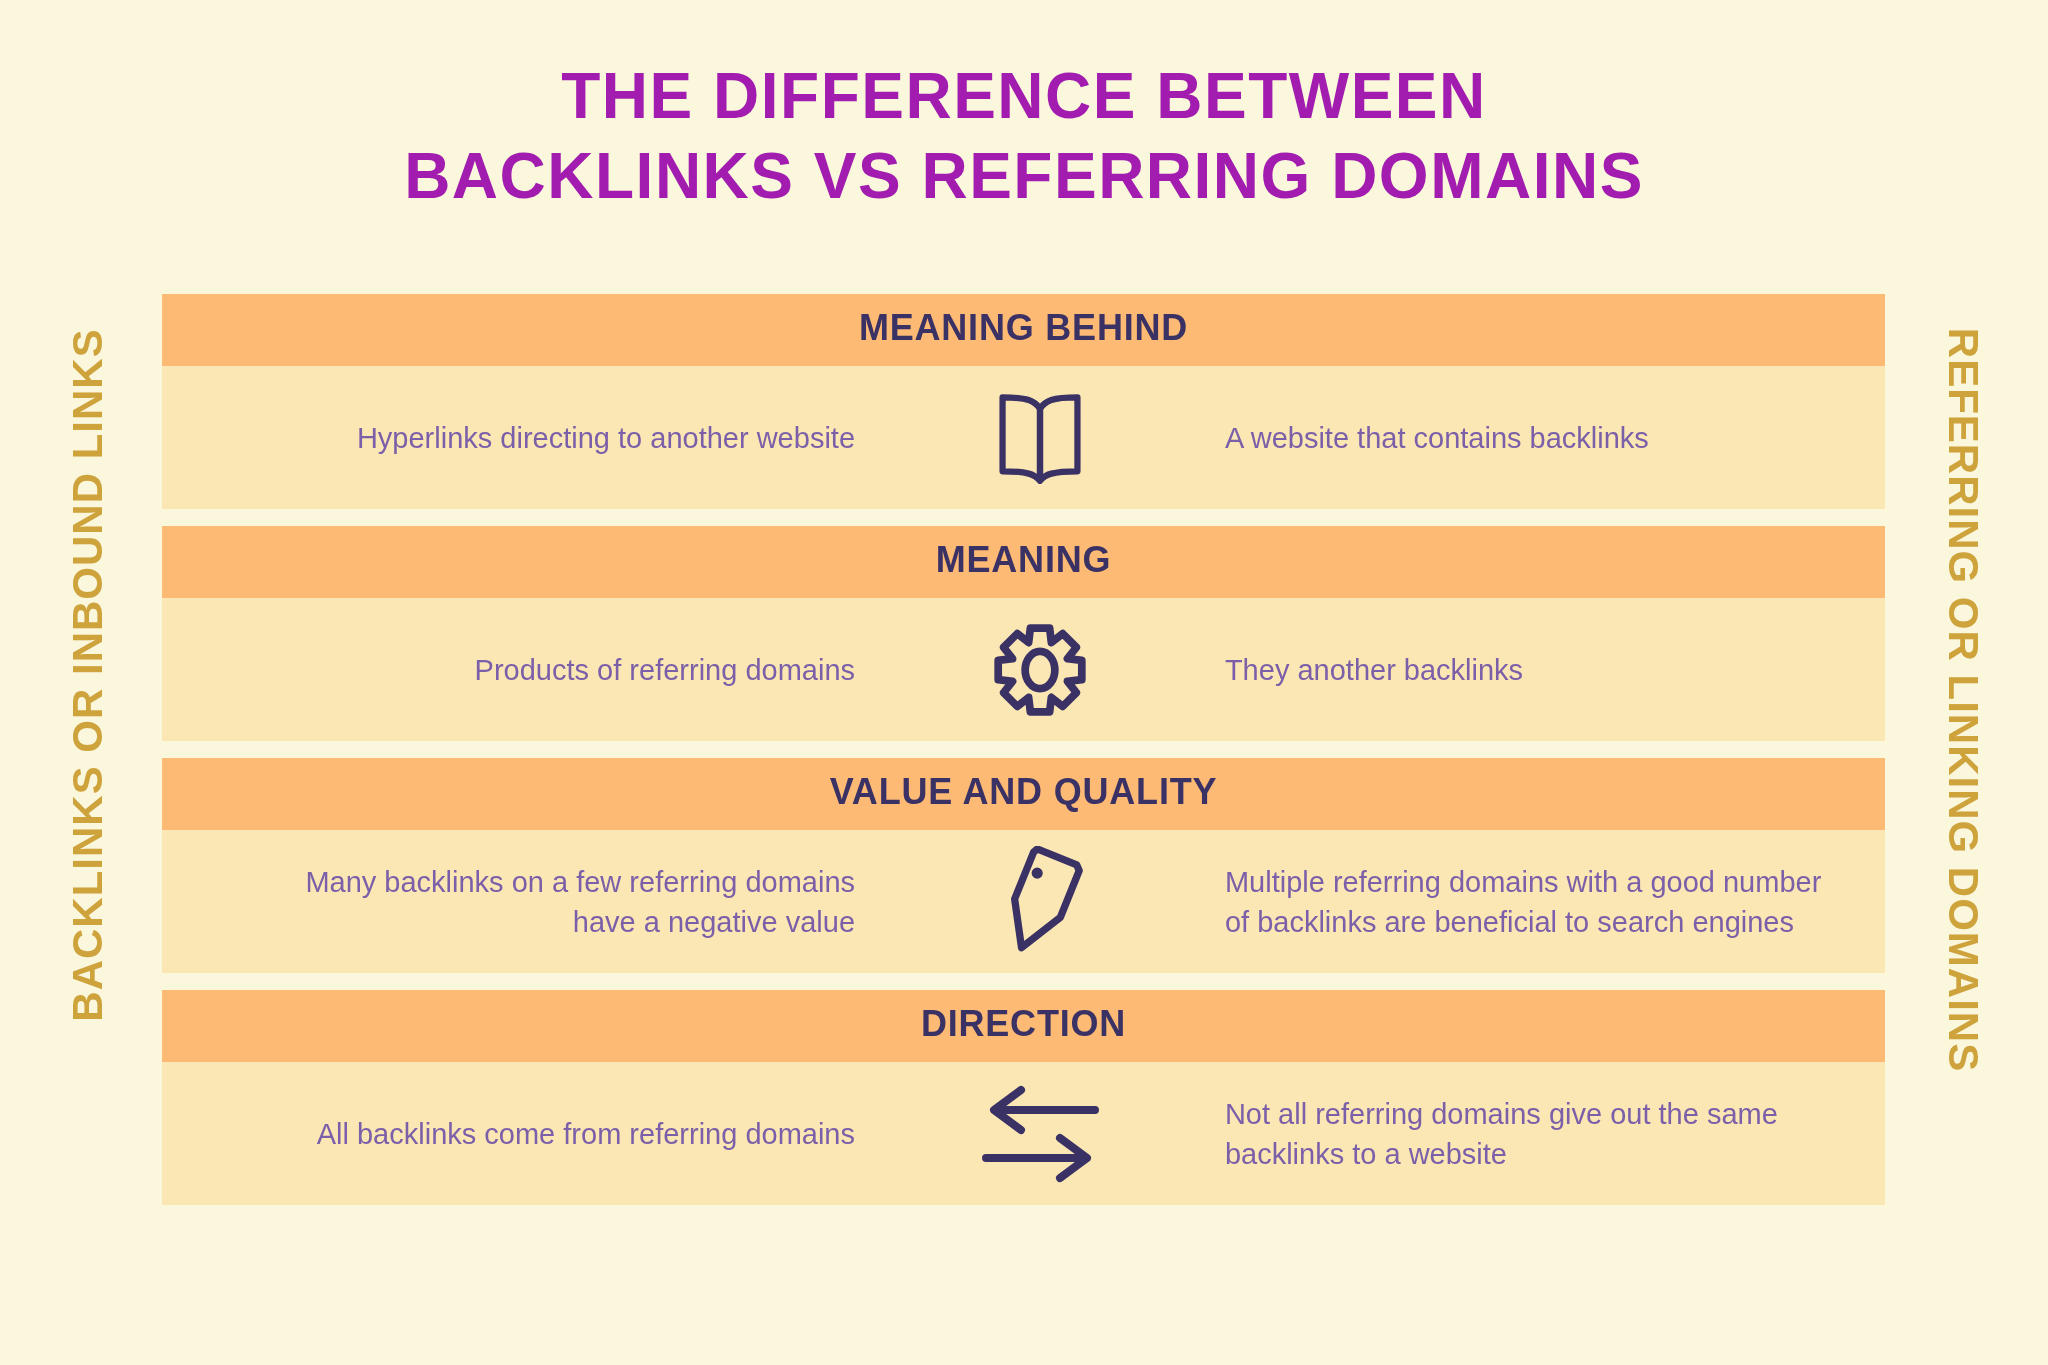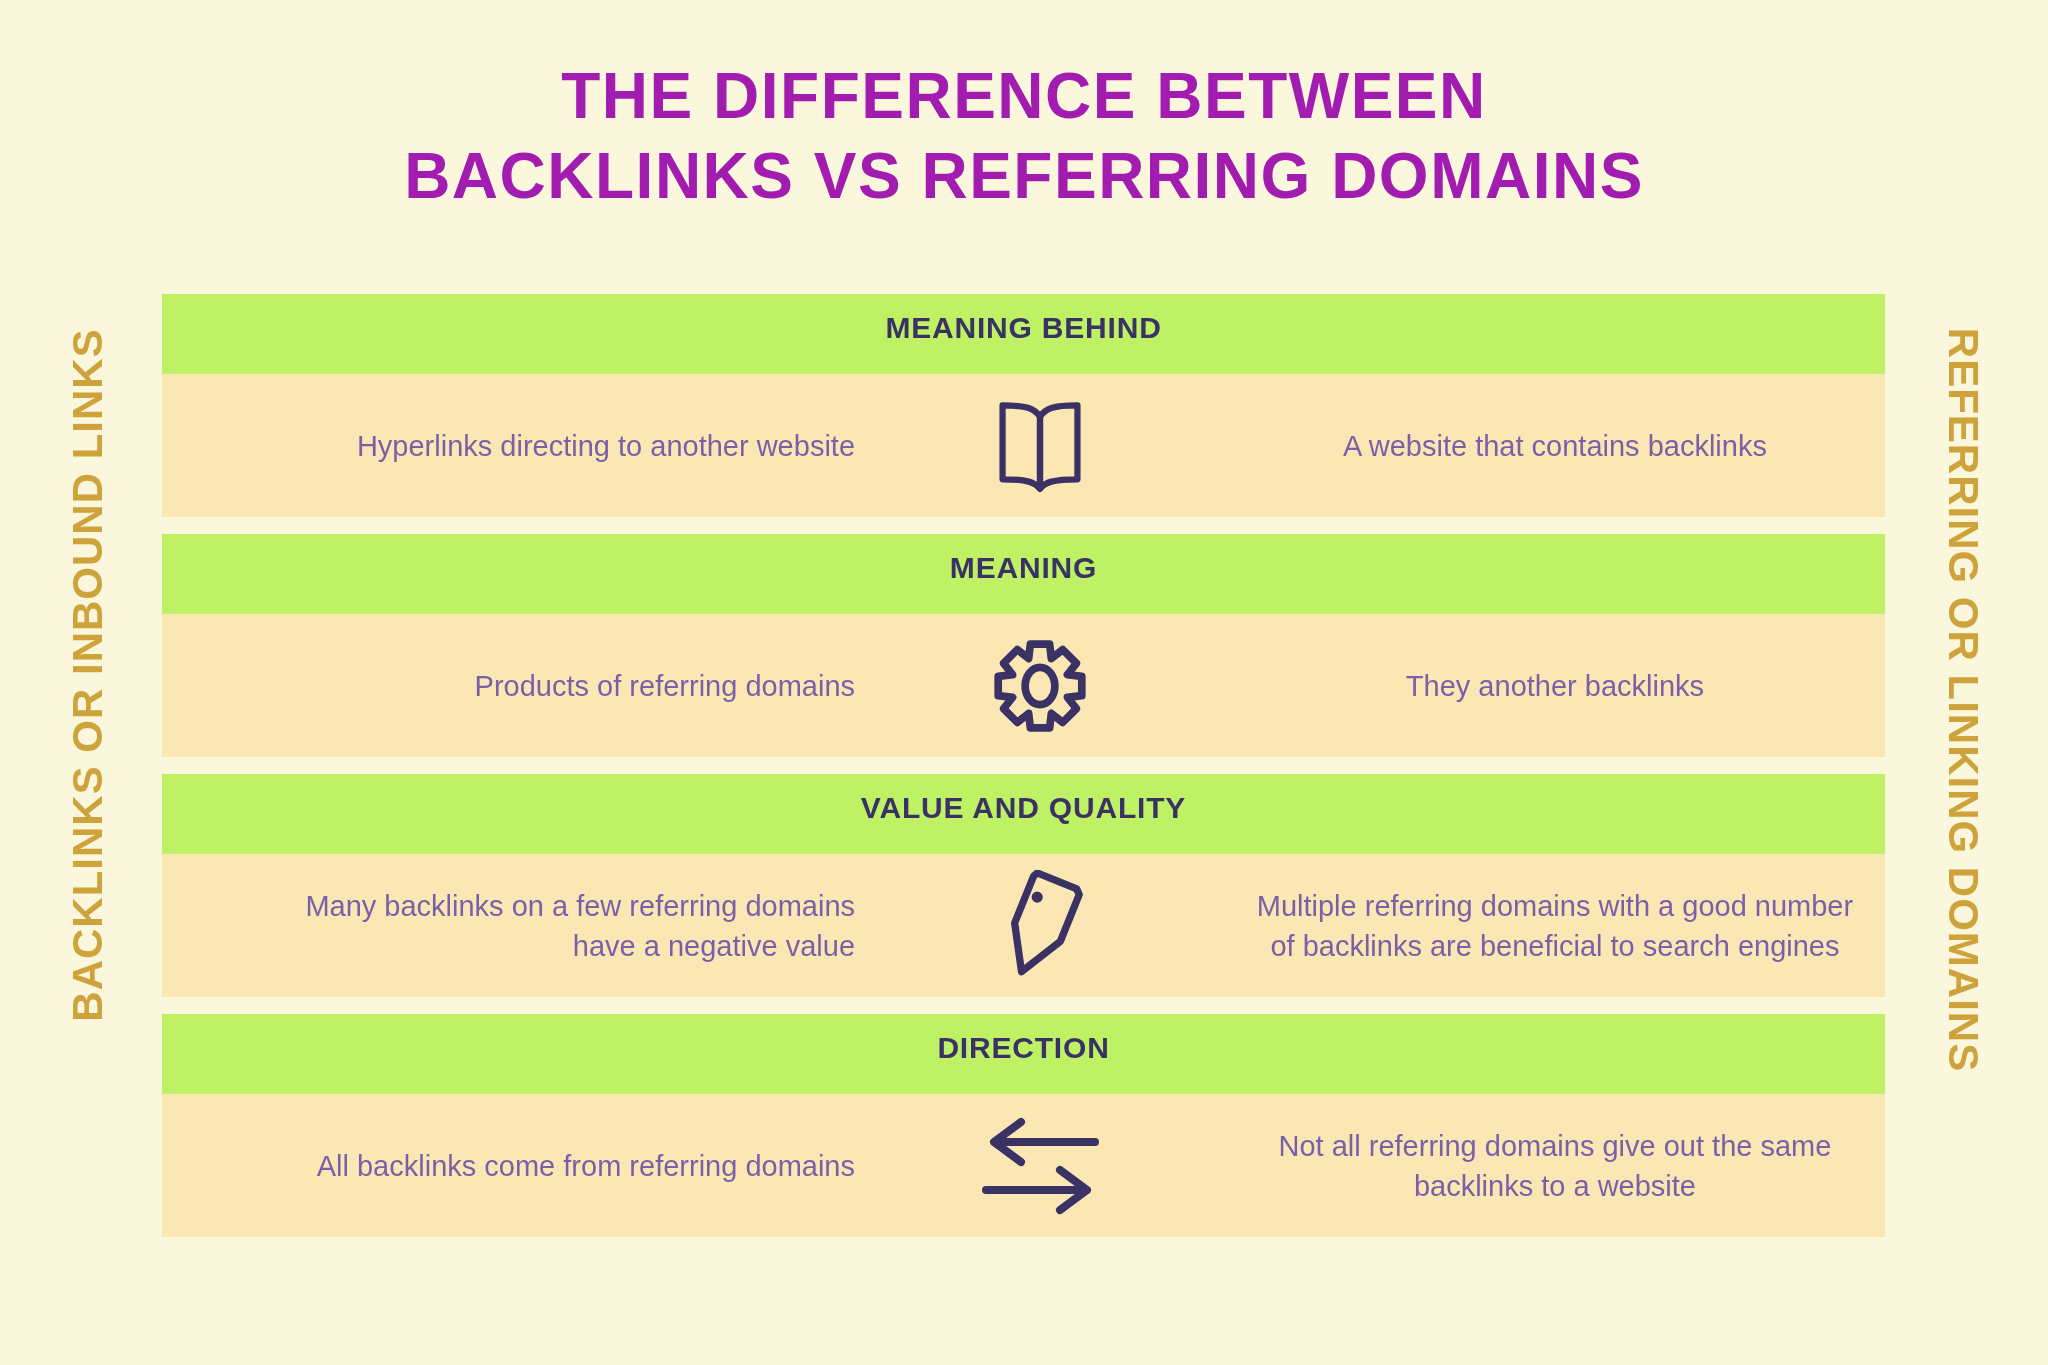--- a/index.html
+++ b/index.html
@@ -30,38 +30,38 @@
   }
   .side-label.right{
     left:1963px;top:700px;
     transform:translate(-50%,-50%) rotate(90deg);
   }
   .table{
     position:absolute;left:162px;top:294px;width:1723px;
   }
   .section{margin-bottom:17px;}
   .section-header{
-    height:80px;line-height:68px;
-    background:#bef264;
+    height:72px;line-height:68px;
+    background:#fdba74;
     text-align:center;
-    font-size:30px;font-weight:bold;letter-spacing:0.8px;
+    font-size:36px;font-weight:bold;letter-spacing:0.8px;
     color:#3A3164;
   }
   .section-content{
     height:143px;
     background:#FAE7B4;
     display:flex;align-items:center;
   }
   .cell{
     font-size:29px;line-height:40px;
     color:#7C5FA9;
     white-space:pre-line;
   }
   .cell.left{width:676px;text-align:right;padding-left:28px;}
-  .cell.right{width:671px;text-align:center;}
+  .cell.right{width:671px;text-align:left;}
   .icon-zone{
     width:376px;height:143px;
     display:flex;align-items:center;justify-content:center;
   }
   .icon-zone svg{display:block;}
   .footer{
     position:absolute;top:1248px;left:0;width:100%;
     text-align:center;
     font-size:29px;color:#7C5FA9;
   }

